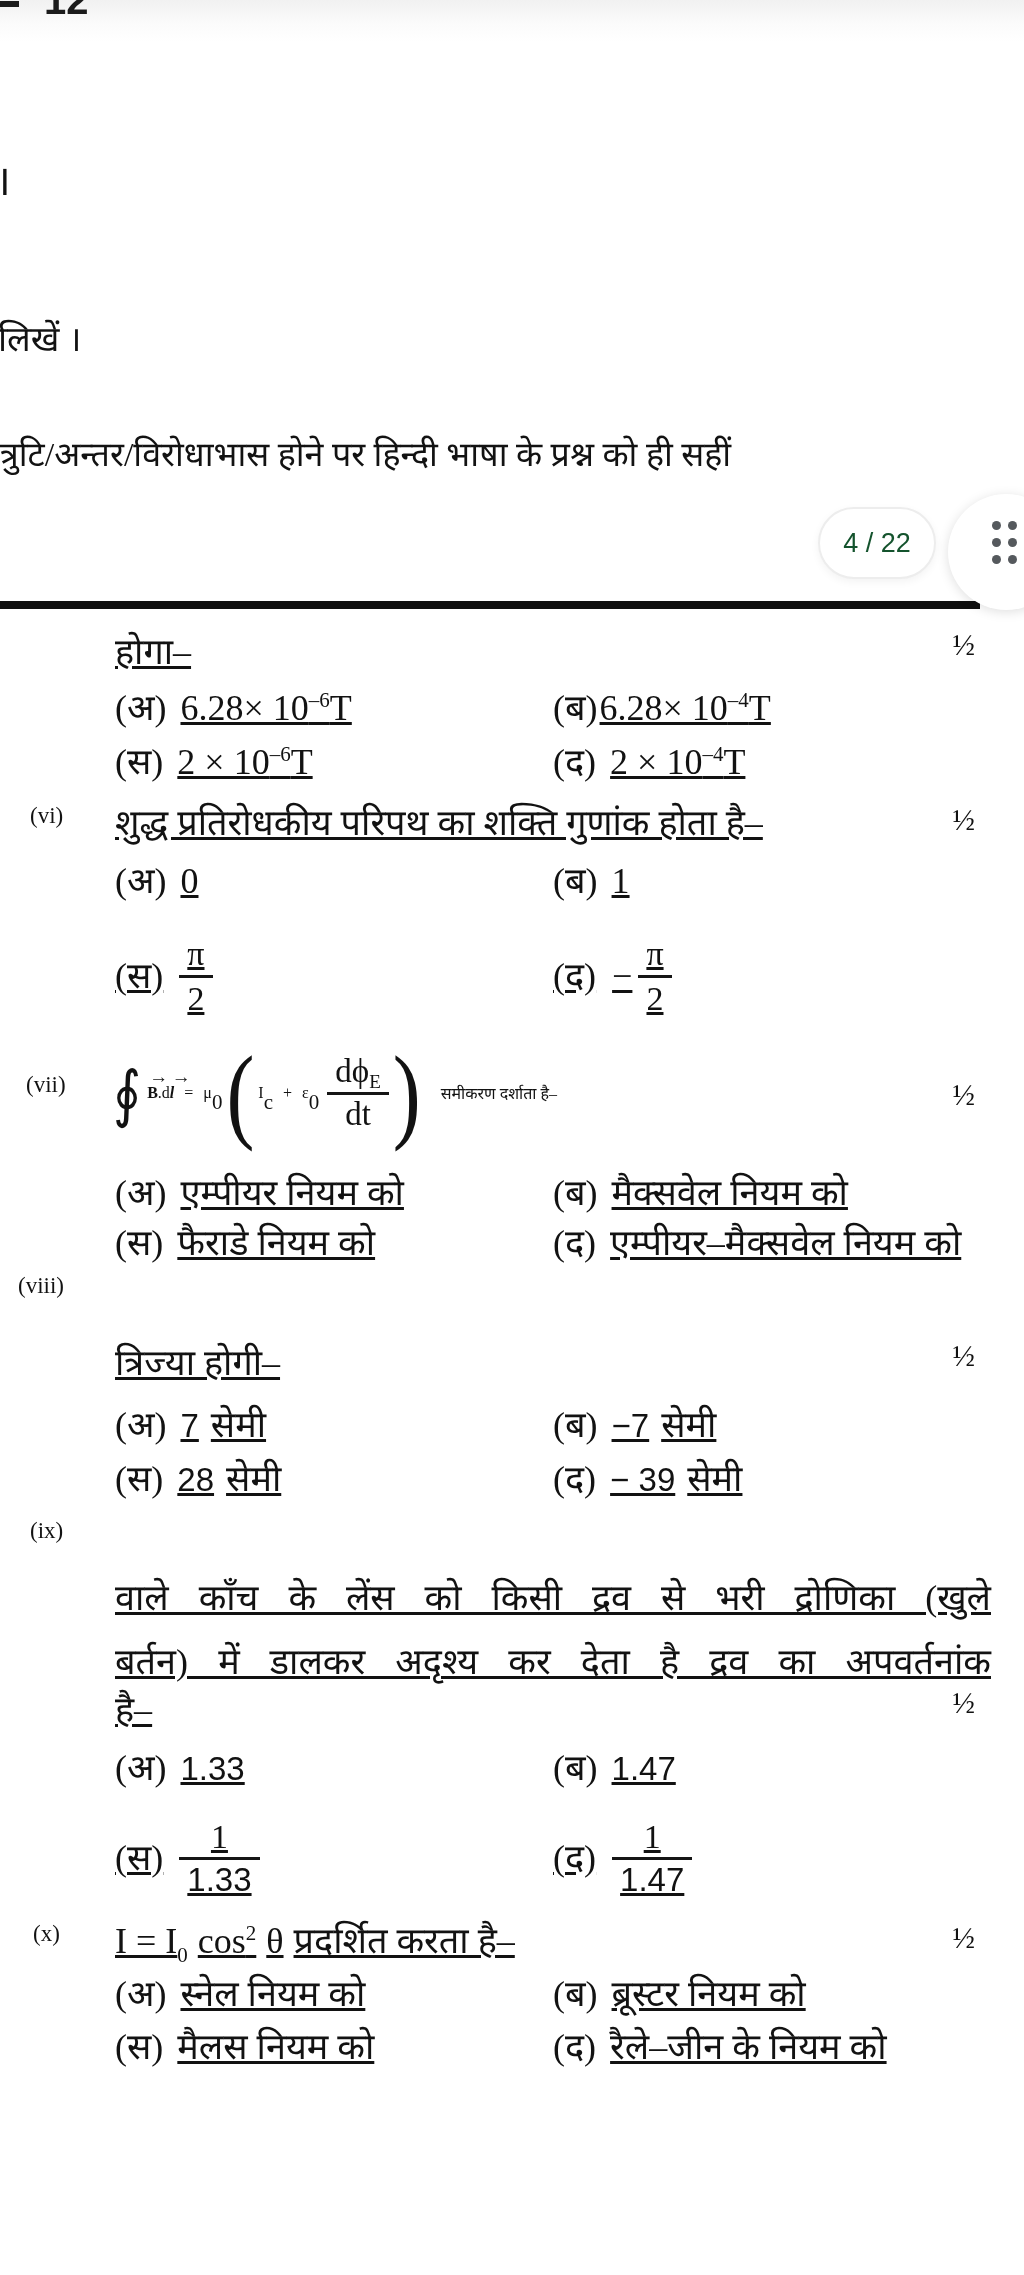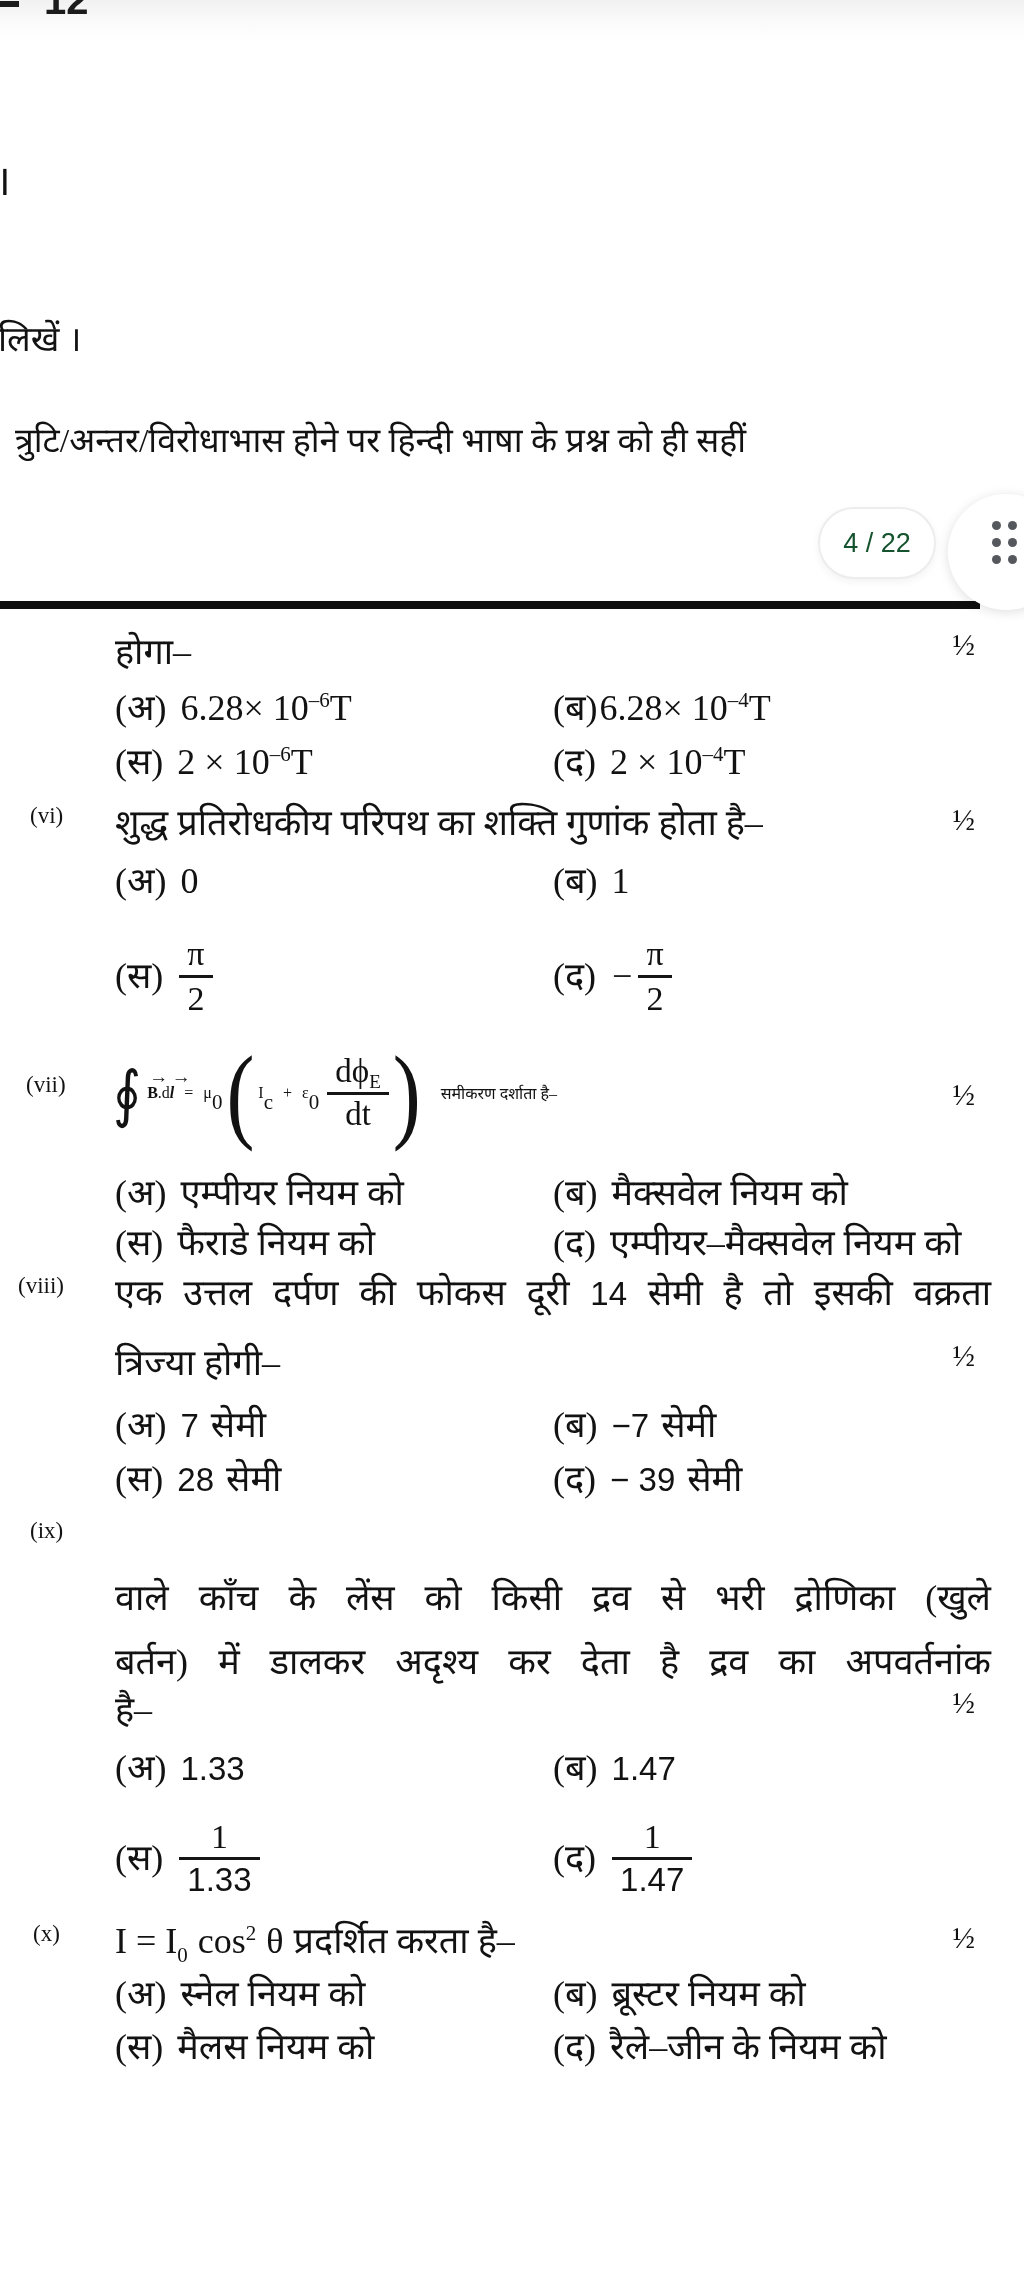--- a/index.html
+++ b/index.html
@@ -11,36 +11,36 @@
   }
   .topgrad { position:absolute; left:0; top:0; width:1024px; height:42px;
     background:linear-gradient(#f1f1f1 0%, #fbfbfb 55%, #ffffff 100%); }
   .frag-dash { position:absolute; left:0; top:1px; width:19px; height:6px; background:#1b1b1b; }
   .frag-12 { position:absolute; left:44px; top:-22px; font-family:"Liberation Sans","DejaVu Sans",sans-serif;
     font-weight:700; font-size:40px; color:#1b1b1b; }
   .total-marks { position:absolute; top:24px; right:30px; font-size:40px; font-weight:700; white-space:nowrap; }
   .tm-value { font-family:"Liberation Sans","DejaVu Sans",sans-serif; margin-left:14px; }
   .danda { position:absolute; left:-5px; top:150px; font-size:42px; }
   .likhen { position:absolute; left:-2px; top:314px; font-size:35px; }
-  .notice { position:absolute; left:0; top:416px; font-size:34px; white-space:nowrap;padding-left:15px; }
+  .notice { position:absolute; left:0; top:430px; font-size:34px; white-space:nowrap; }
 
   .pill { position:absolute; left:818px; top:507px; width:114px; height:68px;
     background:#fff; border:2px solid #ededed; border-radius:36px;
     box-shadow:0 3px 8px rgba(0,0,0,0.05);
     display:flex; align-items:center; justify-content:center;
     font-family:"Liberation Sans","DejaVu Sans",sans-serif; font-size:27px; color:#14532d; z-index:5; }
   .fab { position:absolute; left:948px; top:494px; width:116px; height:116px; border-radius:50%;
     background:#fff; box-shadow:0 2px 12px rgba(0,0,0,0.13); z-index:6; }
   .dots { position:absolute; left:44px; top:27px; display:grid;
     grid-template-columns:repeat(2,9px); grid-auto-rows:9px; column-gap:7px; row-gap:8px; }
   .dot { width:9px; height:9px; border-radius:50%; background:#55595d; }
 
   .rule { position:absolute; left:0; top:601px; width:980px; height:8px; background:#0f0f0f; z-index:1; }
 
-  .line { position:absolute; font-size:36px; white-space:nowrap; line-height:1.25; }
+  .line { position:absolute; font-size:36px; white-space:nowrap; line-height:1.25;text-decoration:underline; }
   .qnum { position:absolute; font-size:23px; white-space:nowrap; }
   .half { position:absolute; right:49px; font-size:30px; }
   .lbl { display:inline-block; margin-right:14px; }
   .lbl.tight { margin-right:2px; }
   .sup { font-size:21px; position:relative; top:-13px; }
   .sub { font-size:21px; position:relative; top:9px; }
   .num-sans { font-family:"Liberation Sans","DejaVu Sans",sans-serif; font-size:33px; }
   .unit { margin-left:12px; }
 
   .just { width:876px; white-space:normal; text-align:justify; text-align-last:justify; }
@@ -170,23 +170,20 @@
     <span class="lbl">(ब)</span><span>मैक्सवेल नियम को</span>
   </div>
   <div class="line" style="top:1221px;left:115px">
     <span class="lbl">(स)</span><span>फैराडे नियम को</span>
   </div>
   <div class="line" style="top:1221px;left:553px">
     <span class="lbl">(द)</span><span>एम्पीयर–मैक्सवेल नियम को</span>
   </div>
 
   <div class="qnum" style="top:1273px;left:18px">(viii)</div>
-  <div class="line just" style="top:1271px;left:115px">
-    <span>एक उत्तल दर्पण की फोकस दूरी </span><span class="num-sans">14</span><span> सेमी है तो इसकी वक्रता</span>
-  </div>
   <div class="line" style="top:1341px;left:115px">त्रिज्या होगी–</div>
   <div class="half" style="top:1339px">½</div>
 
   <div class="line" style="top:1403px;left:115px">
     <span class="lbl">(अ)</span><span class="num-sans">7</span><span class="unit">सेमी</span>
   </div>
   <div class="line" style="top:1403px;left:553px">
     <span class="lbl">(ब)</span><span class="num-sans">−7</span><span class="unit">सेमी</span>
   </div>
   <div class="line" style="top:1457px;left:115px">

